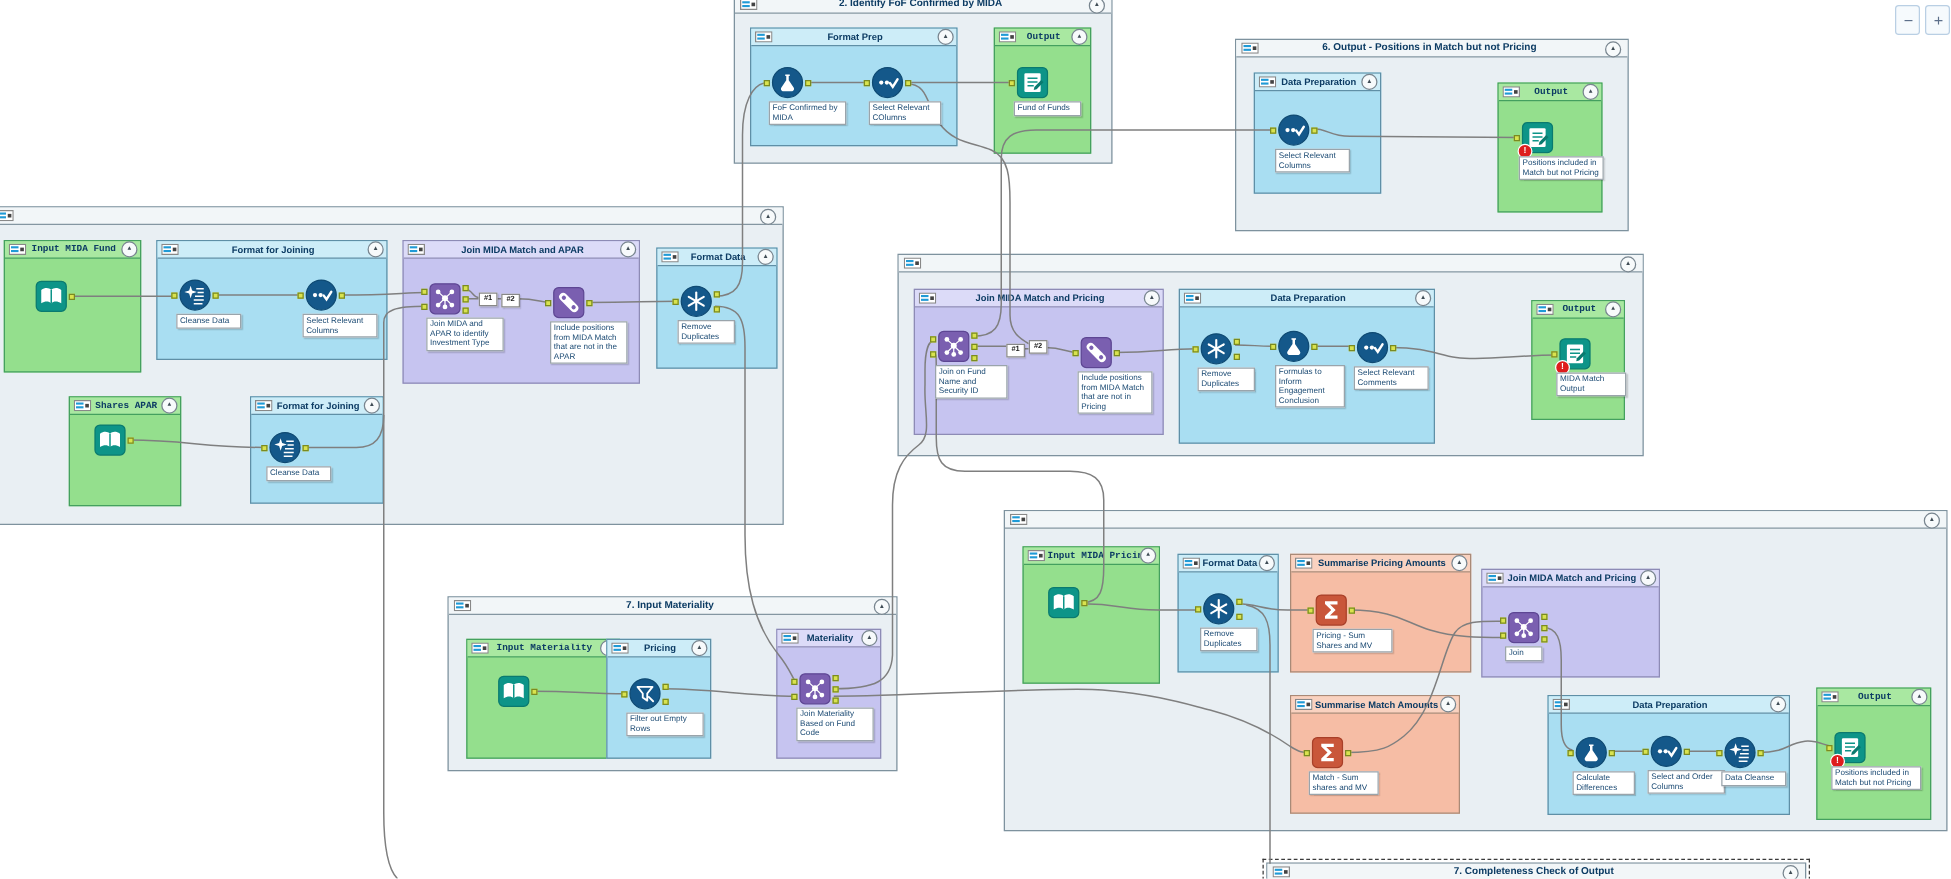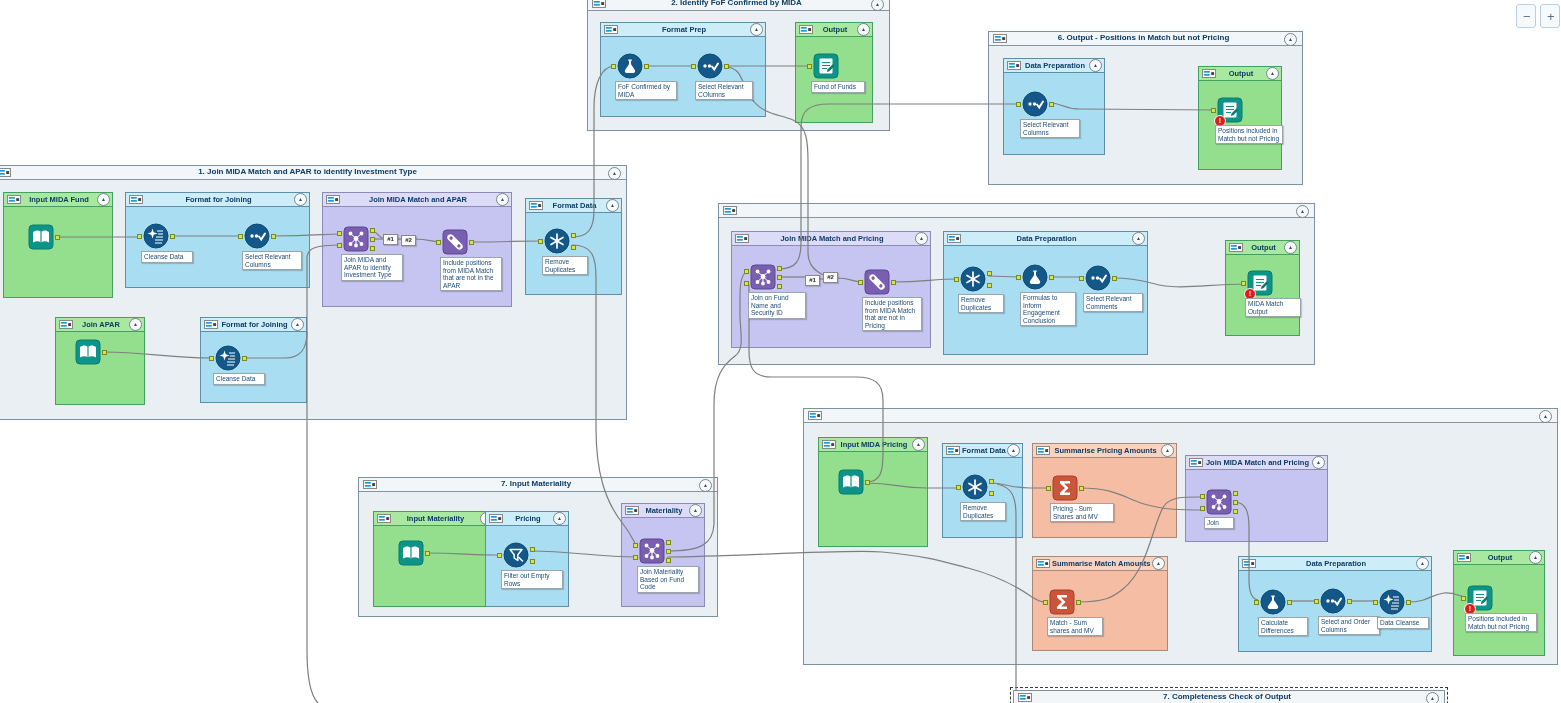--- a/index.html
+++ b/index.html
@@ -3,21 +3,21 @@
 <meta charset="utf-8">
 <style>
   html,body{margin:0;padding:0;background:#fff;font-family:"Liberation Sans",sans-serif;}
   #canvas{position:relative;width:1561px;height:703px;background:#ffffff;overflow:hidden;}
   .outer{position:absolute;background:#e9eff3;border:1px solid #7e929e;box-sizing:border-box;}
   .outer.selected{outline:1.5px dashed #3a3a3a;outline-offset:2px;}
   .ohd{position:absolute;top:0;left:0;right:0;height:13px;background:#f2f6f8;border-bottom:1px solid #8496a1;display:flex;align-items:center;}
   .ohd .ttl{position:absolute;left:14px;right:18px;text-align:center;font-size:8px;font-weight:bold;color:#0d3c64;white-space:nowrap;overflow:hidden;top:1px;}
   .sub{position:absolute;box-sizing:border-box;border:1px solid;}
   .shd{height:13px;display:flex;align-items:center;position:relative;border-bottom:1px solid;}
-  .green{background:#94df8d;border-color:#44a05f;}  .green .shd{background:#a9e8a1;border-color:#44a05f;}
+  .green{background:#94df8d;border-color:#44a05f;}  .green .shd{background:#a9e8a1;border-color:#44a05f;font-family:Liberation Mono, monospace;}
   .blue{background:#a9def2;border-color:#5f8fa6;}   .blue .shd{background:#cdedf8;border-color:#5f8fa6;}
   .purple{background:#c6c4f0;border-color:#8d8bb5;} .purple .shd{background:#dcdbf8;border-color:#8d8bb5;}
   .orange{background:#f6bda5;border-color:#a98a77;} .orange .shd{background:#f9d2c0;border-color:#a98a77;}
   .shd .ttl{flex:1;text-align:center;font-size:7.5px;font-weight:bold;color:#0d3c64;white-space:nowrap;overflow:hidden;padding:0 2px;}
   .cglyph{margin-left:3px;flex:none;display:inline-flex;}
   .cbtn{width:11px;height:11px;border-radius:50%;border:1px solid #78858f;background:#f7fafb;color:#3f4c55;font-size:5px;line-height:10px;text-align:center;margin-right:2px;flex:none;cursor:pointer;}
   .ohd .cbtn{position:absolute;right:3px;top:0.5px;}
   .ohd .cglyph{position:absolute;left:4px;top:2px;margin:0;}
   #wires{position:absolute;left:0;top:0;pointer-events:none;}
   #wires path{stroke:#7f7f7f;stroke-width:1.2;fill:none;}
@@ -36,21 +36,20 @@
       <div class="outer" style="left: -8px; top: 165px; width: 635px; height: 255px;">
         <div class="ohd">
           <span class="cglyph">
             <svg width="14" height="9" viewBox="0 0 14 9">
               <rect x="0.5" y="0.5" width="13" height="8" fill="#fff" stroke="#888"></rect>
               <rect x="1.8" y="2" width="6" height="1.7" fill="#1f9ad6"></rect>
               <rect x="1.8" y="5" width="6" height="1.7" fill="#1f9ad6"></rect>
               <rect x="9.2" y="3.1" width="2.9" height="2.9" fill="#444"></rect>
             </svg>
           </span>
-          <span class="ttl">1. Join MIDA Match and APAR to identify Investment Type</span>
           <span class="cbtn">▲</span>
         </div>
       </div>
       <div class="outer" style="left: 587px; top: -4px; width: 303px; height: 135px;">
         <div class="ohd">
           <span class="cglyph">
             <svg width="14" height="9" viewBox="0 0 14 9">
               <rect x="0.5" y="0.5" width="13" height="8" fill="#fff" stroke="#888"></rect>
               <rect x="1.8" y="2" width="6" height="1.7" fill="#1f9ad6"></rect>
               <rect x="1.8" y="5" width="6" height="1.7" fill="#1f9ad6"></rect>
@@ -188,21 +187,21 @@
       <div class="sub green" style="left: 55px; top: 317px; width: 90px; height: 88px;">
         <div class="shd">
           <span class="cglyph">
             <svg width="14" height="9" viewBox="0 0 14 9">
               <rect x="0.5" y="0.5" width="13" height="8" fill="#fff" stroke="#888"></rect>
               <rect x="1.8" y="2" width="6" height="1.7" fill="#1f9ad6"></rect>
               <rect x="1.8" y="5" width="6" height="1.7" fill="#1f9ad6"></rect>
               <rect x="9.2" y="3.1" width="2.9" height="2.9" fill="#444"></rect>
             </svg>
           </span>
-          <span class="ttl">Join APAR</span>
+          <span class="ttl">Shares APAR</span>
           <span class="cbtn">▲</span>
         </div>
       </div>
       <div class="sub blue" style="left: 200px; top: 317px; width: 107px; height: 86px;">
         <div class="shd">
           <span class="cglyph">
             <svg width="14" height="9" viewBox="0 0 14 9">
               <rect x="0.5" y="0.5" width="13" height="8" fill="#fff" stroke="#888"></rect>
               <rect x="1.8" y="2" width="6" height="1.7" fill="#1f9ad6"></rect>
               <rect x="1.8" y="5" width="6" height="1.7" fill="#1f9ad6"></rect>

